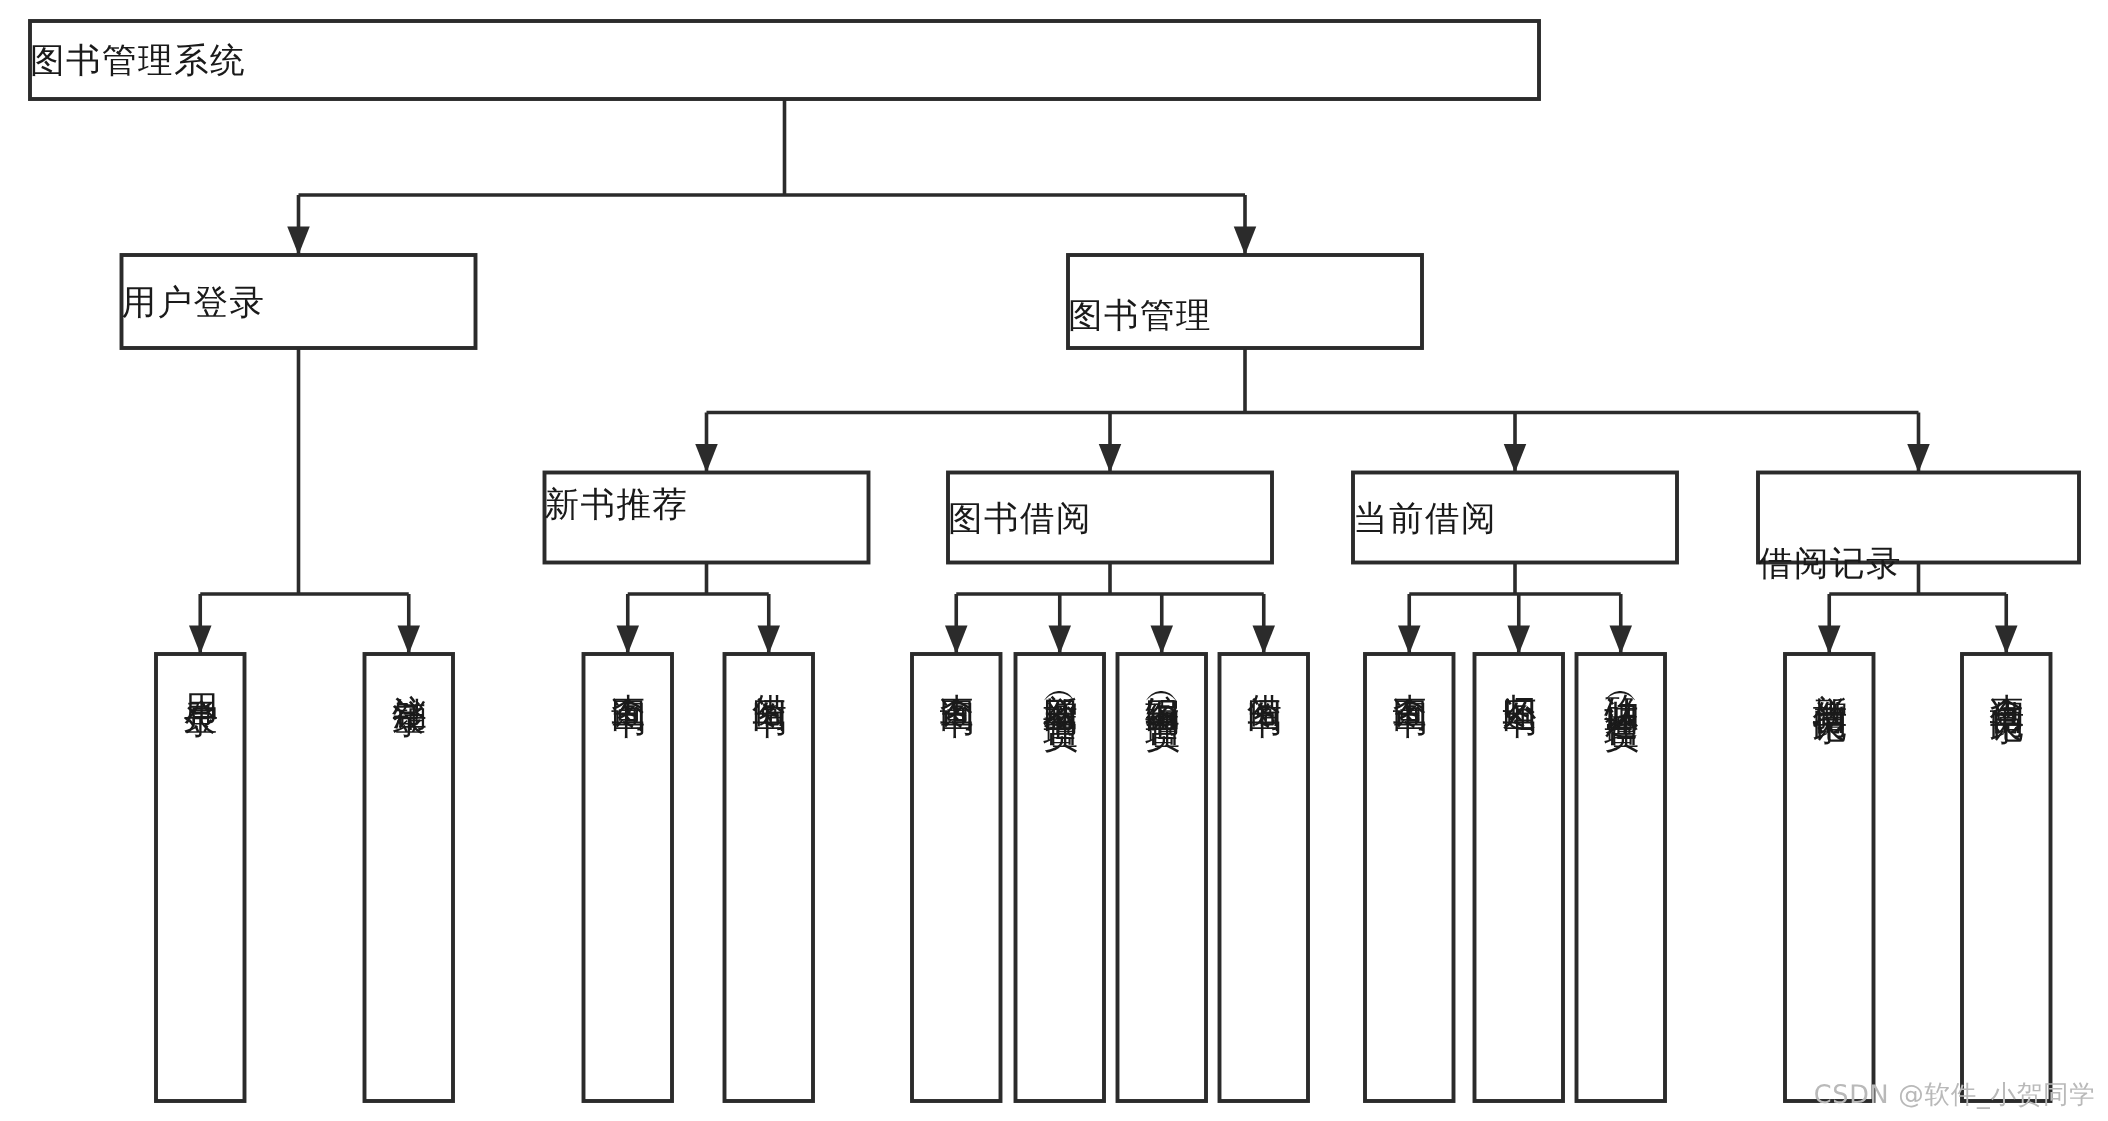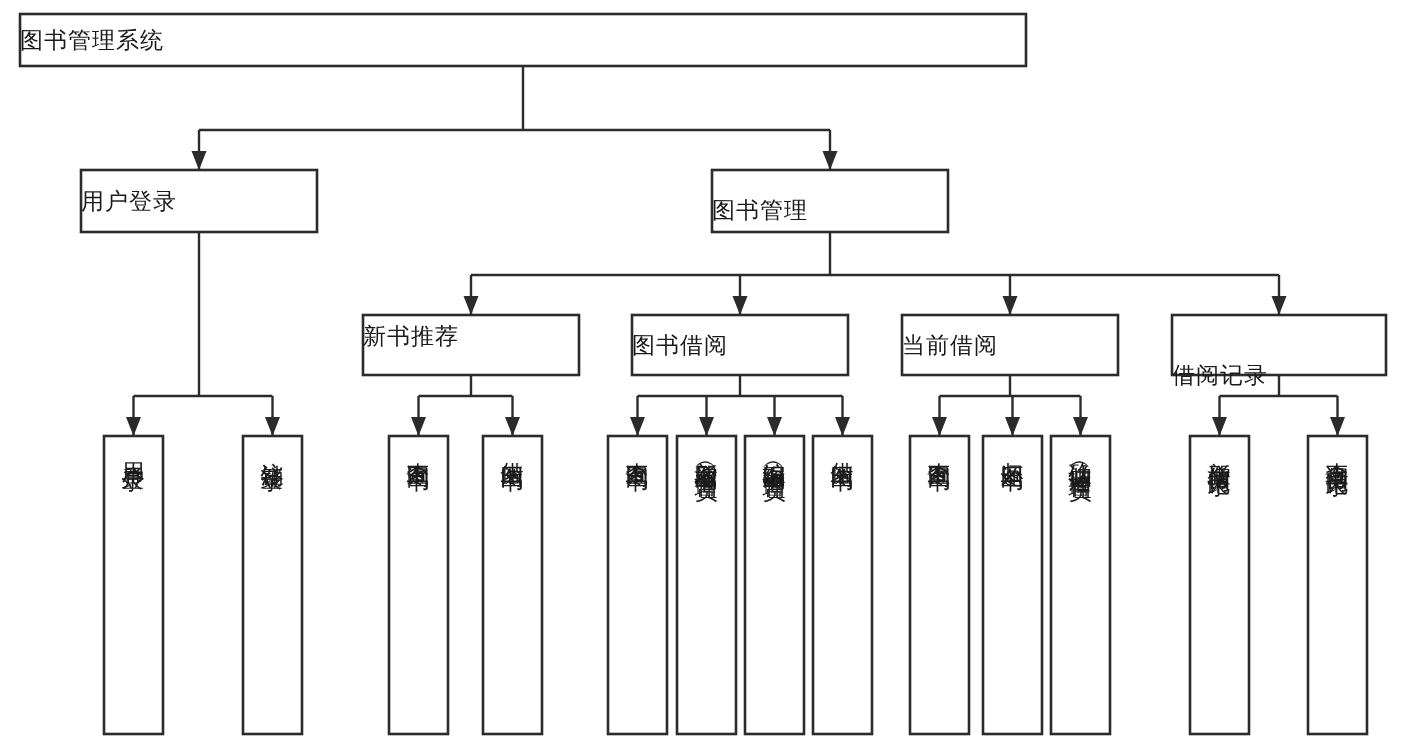--- a/index.html
+++ b/index.html
@@ -223,14 +223,15 @@
         <span class="vlabel-text">确认归还（管理员）</span>
       </div>
       <div class="vlabel-wrap" style="left: 1190px; top: 444px; width: 59px; height: 282px;">
         <span class="vlabel-text">新增借阅记录</span>
       </div>
       <div class="vlabel-wrap" style="left: 1308px; top: 444px; width: 59px; height: 282px;">
         <span class="vlabel-text">查询借阅记录</span>
       </div>
     </div>
 
+  <div id="watermark">CSDN @软件_小贺同学</div>
 
 </div>
 
 </body></html>

